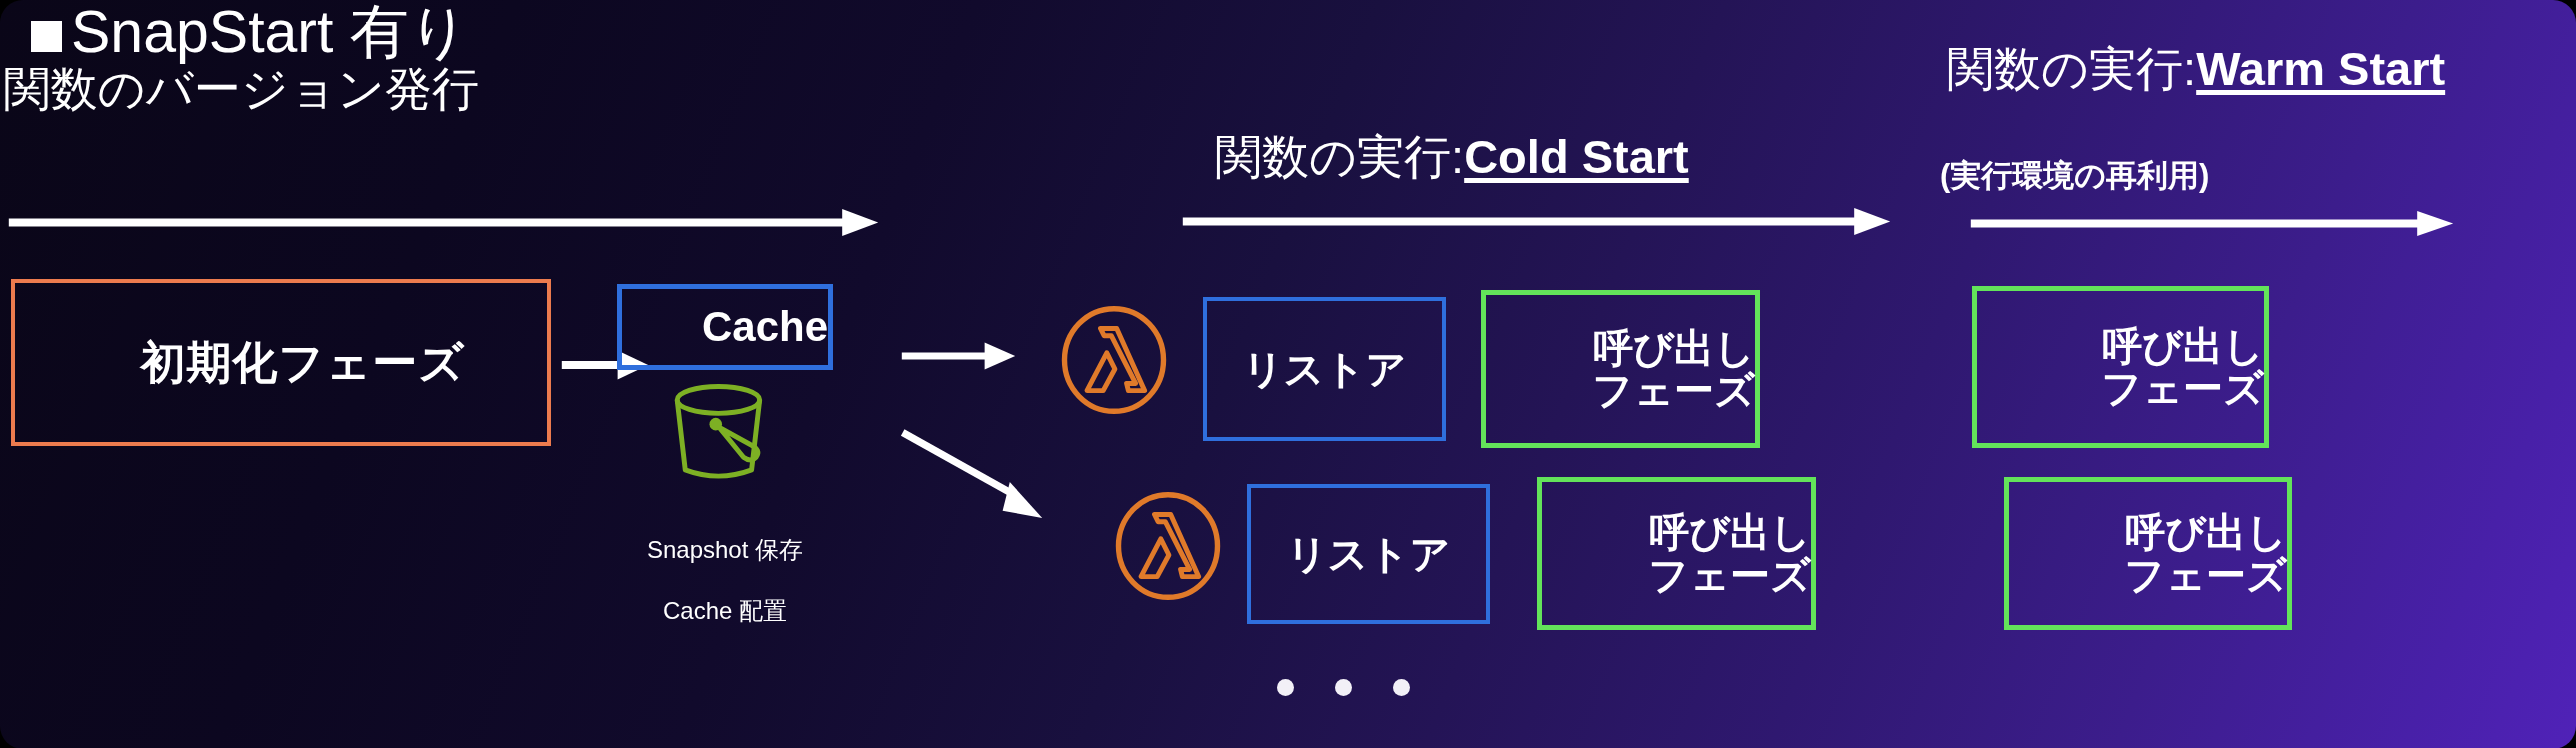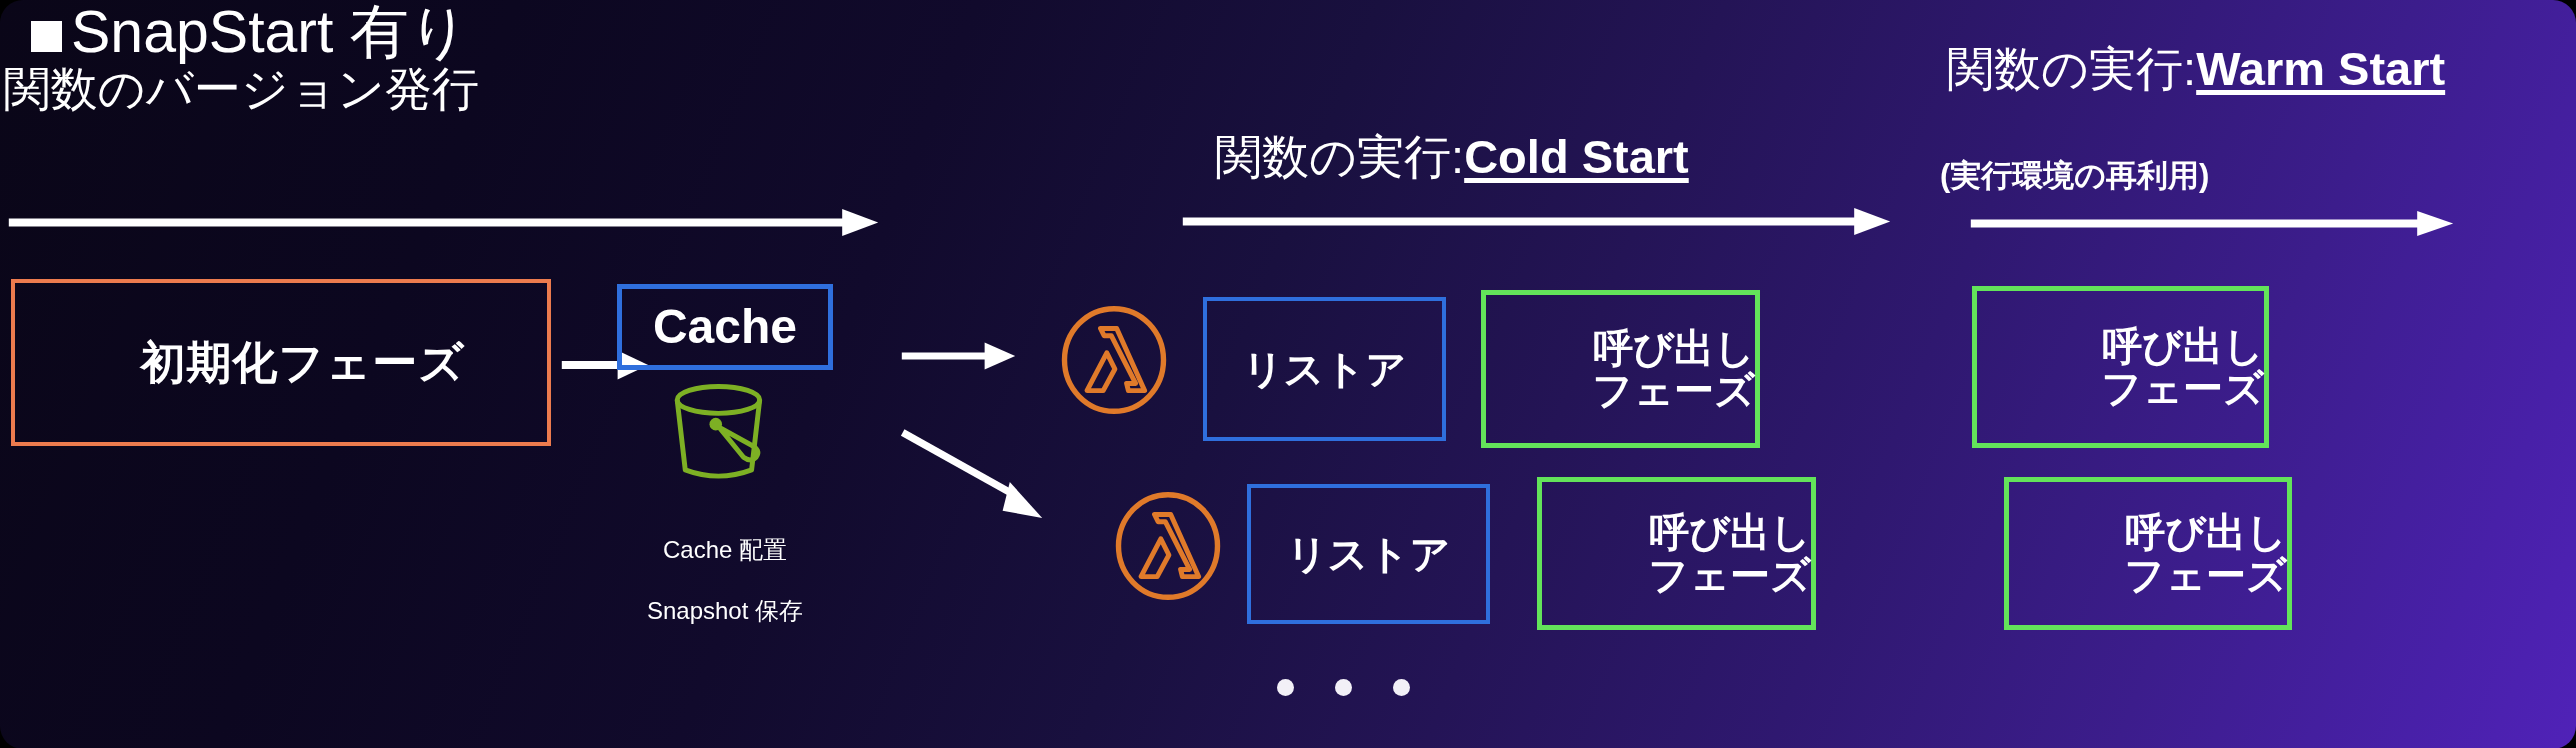--- a/index.html
+++ b/index.html
@@ -75,21 +75,21 @@
     display: flex;
     align-items: center;
     justify-content: center;
     text-align: center;
     background: transparent;
     font-weight: 700;
     color: #ffffff;
     line-height: 1.06;
   }
   .box-init   { border: 4.5px solid #ec7b4e; font-size: 45px; letter-spacing: 0.9px; padding-left: 44px; }
-  .box-cache  { border: 5.4px solid #2f6fdd; font-size: 48px; }
+  .box-cache  { border: 5.4px solid #2f6fdd; font-size: 42px; justify-content: flex-end; }
   .box-blue   { border: 4.5px solid #2f6fdd; font-size: 40px; }
   .box-green  { border: 5.4px solid #63e35a; font-size: 40px; align-items: flex-end; }
 
   
   .caption {
     font-size: 24px;
     font-weight: 400;
     text-align: center;
     line-height: 1.28;
     white-space: pre-line;
@@ -172,22 +172,22 @@
   <div class="icon abs" style="left:668px; top:382px;">
     <svg width="117" height="104" viewBox="0 0 130 116">
       <ellipse cx="56" cy="20" rx="46" ry="15" fill="none" stroke="#7db024" stroke-width="5.5"></ellipse>
       <path d="M10 20 L19 98 Q56 112 93 98 L102 20" fill="none" stroke="#7db024" stroke-width="5.5" stroke-linejoin="round"></path>
       <path d="M52 48 L92 70 Q104 76 98 84 Q92 90 84 84 L58 52" fill="none" stroke="#7db024" stroke-width="5.5" stroke-linecap="round"></path>
       <circle cx="53" cy="47" r="7" fill="#7db024"></circle>
     </svg>
   </div>
 
   <div class="caption abs" style="left:581px; top:504px; width:288px;">
+    <div>Snapshot 保存</div>
     <div>Cache 配置</div>
-    <div>Snapshot 保存</div>
   </div>
 
   <div class="conn abs" style="left:900px; top:338px;">
     <svg width="117" height="36" viewBox="0 0 130 40">
       <line x1="2" y1="20" x2="96" y2="20" stroke="#ffffff" stroke-width="8"></line>
       <polygon points="94,5 128,20 94,35" fill="#ffffff"></polygon>
     </svg>
   </div>
 
   <div class="conn abs" style="left:900px; top:428px;">

